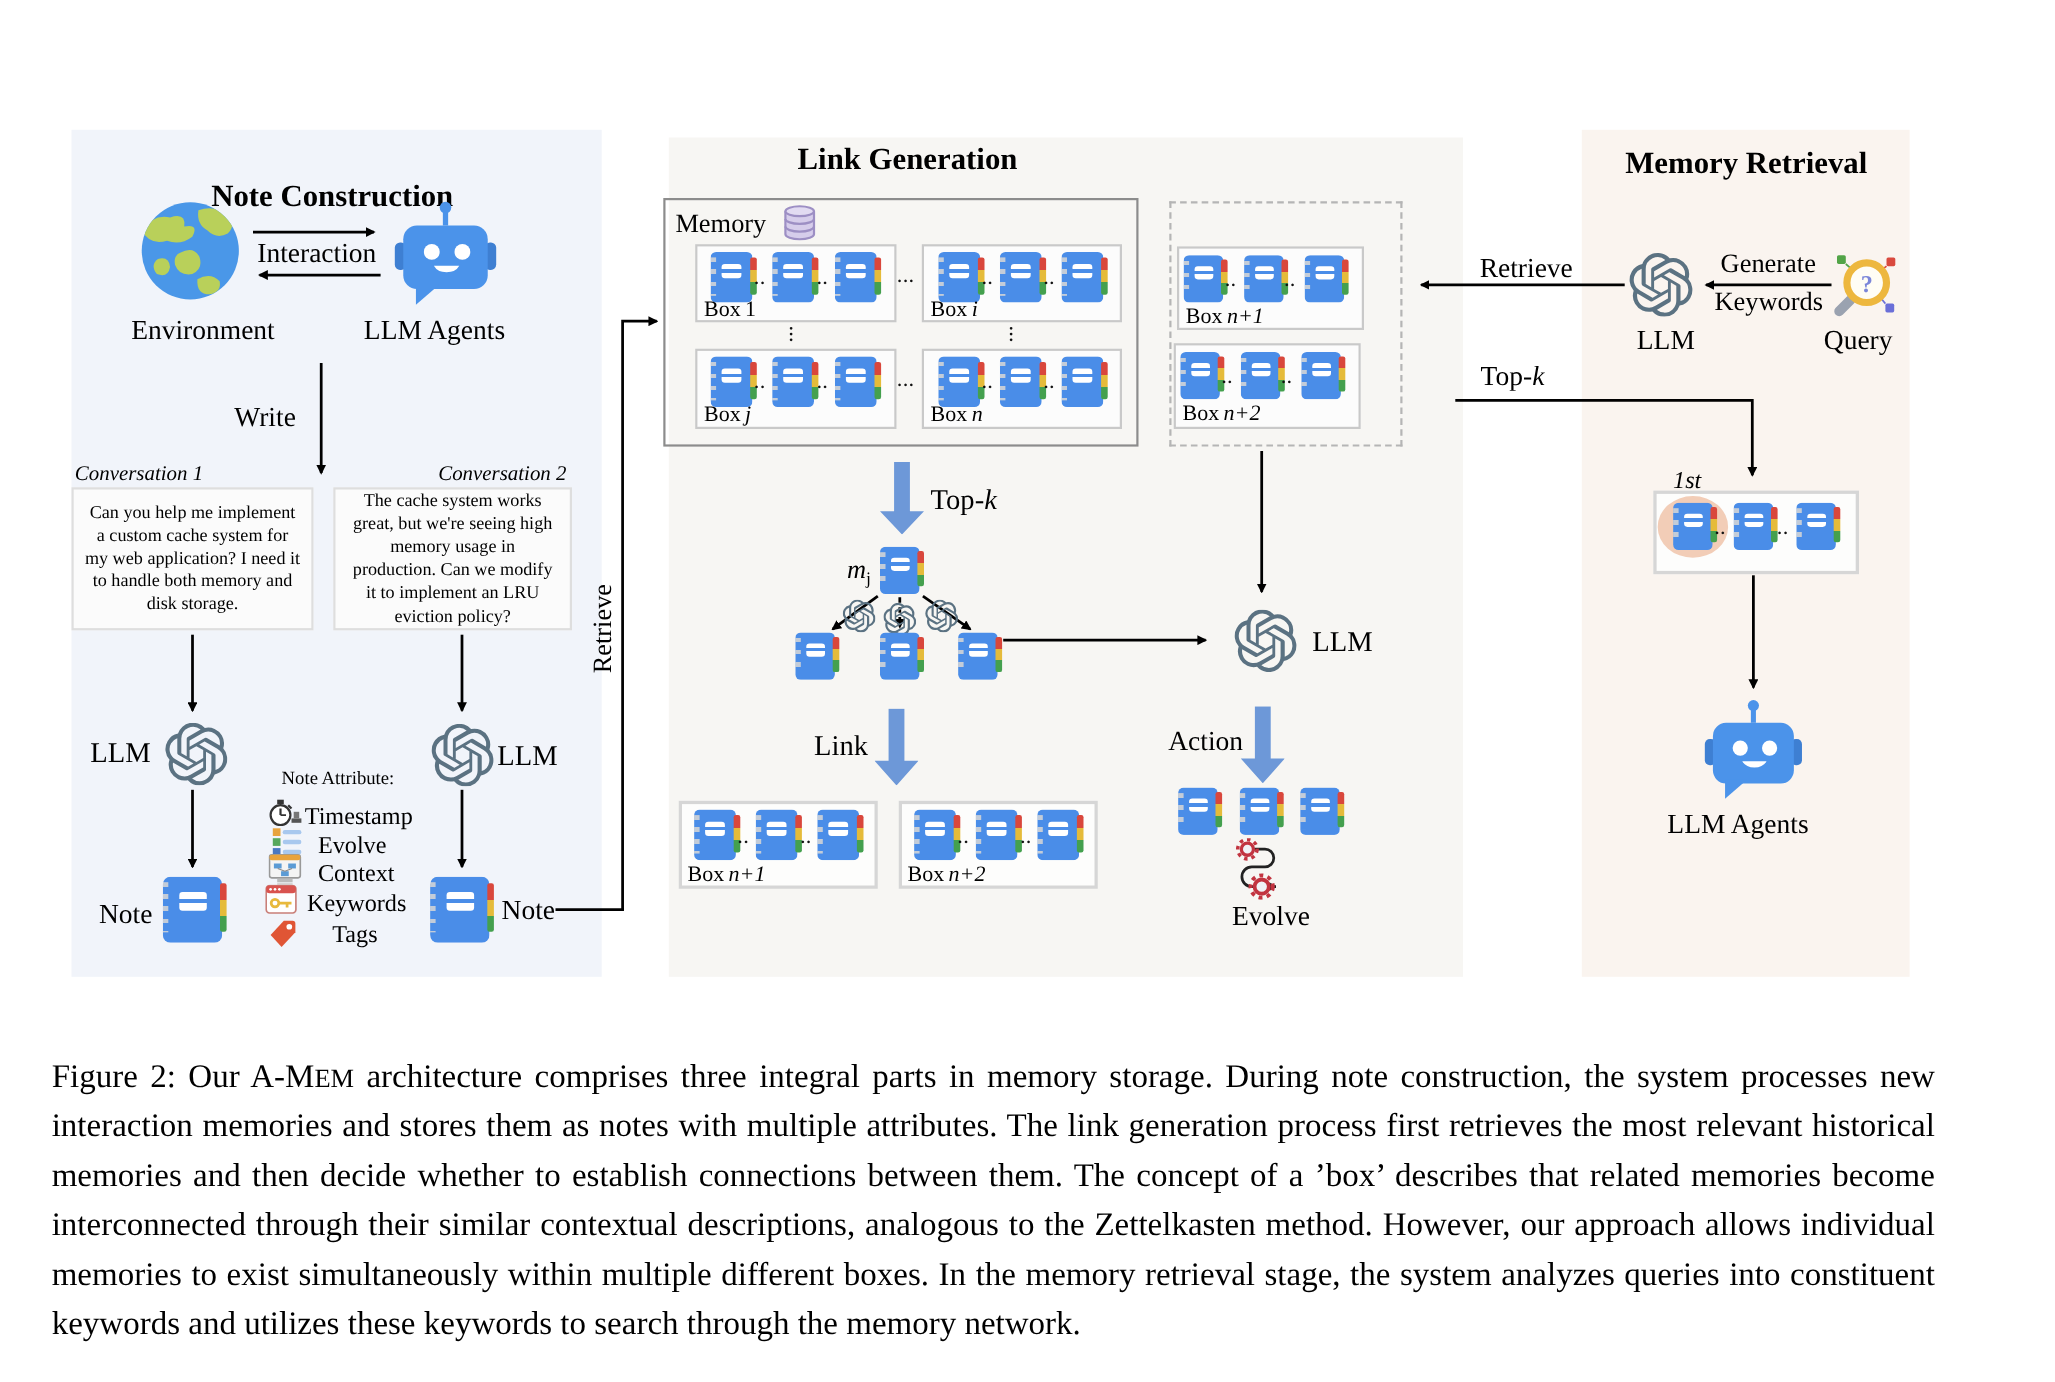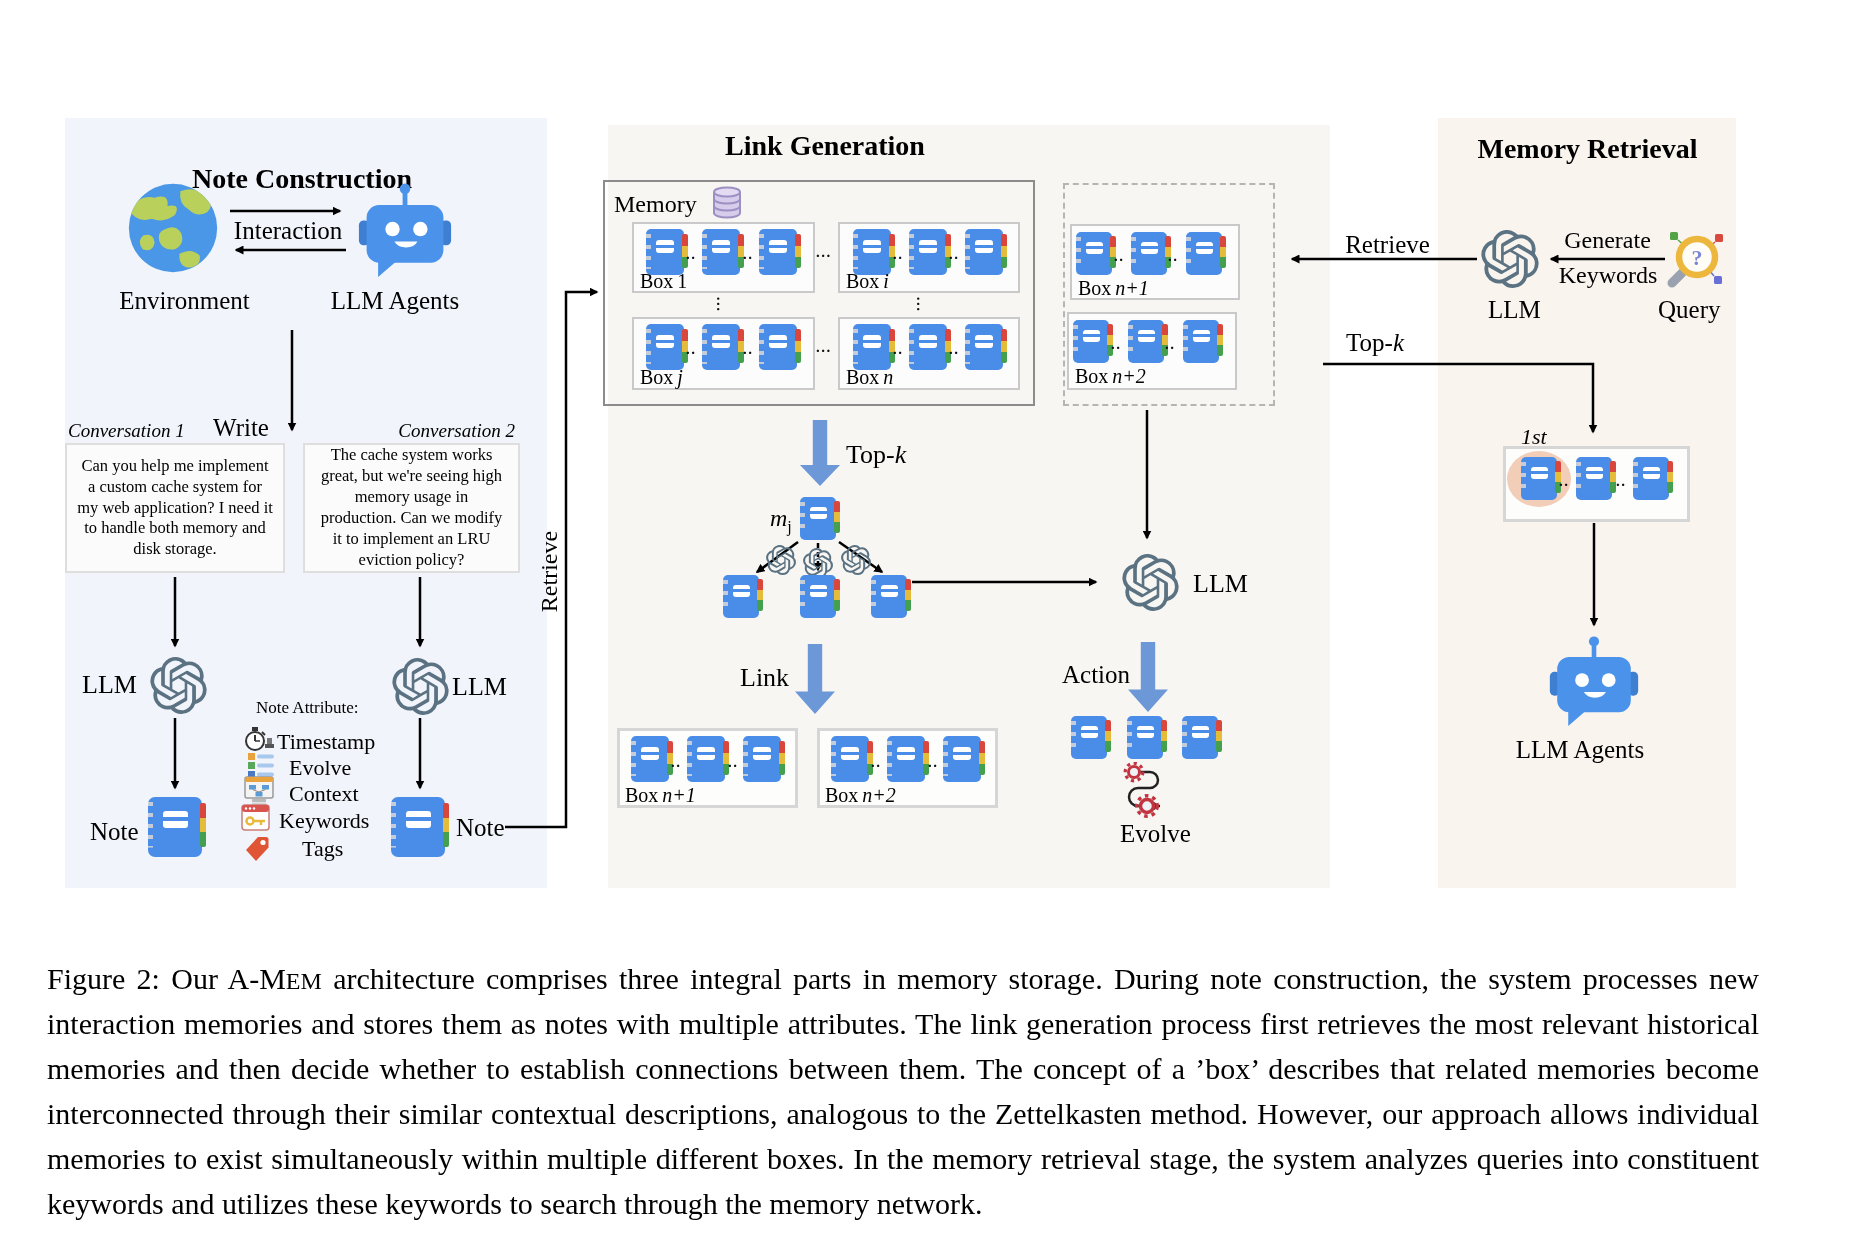--- a/index.html
+++ b/index.html
@@ -123,21 +123,21 @@
   <svg class="iconbox" style="left:127px;top:182px;" width="92" height="92">
       <use href="#sym-earth"></use>
     </svg>
   <svg class="iconbox" style="left:357px;top:182px;" width="96" height="96">
       <use href="#sym-robot"></use>
     </svg>
 
   <div class="lbl lbl-c" style="left:218px;top:217px;width:140px;">Interaction</div>
   <div class="lbl lbl-c" style="left:112px;top:287px;width:145px;">Environment</div>
   <div class="lbl lbl-c" style="left:320px;top:287px;width:150px;">LLM Agents</div>
-  <div class="lbl lbl-c" style="left:200px;top:366px;width:82px;margin-top:48px;">Write</div>
+  <div class="lbl lbl-c" style="left:200px;top:366px;width:82px;">Write</div>
 
   <div class="lbl small-it" style="left:68px;top:420px;">Conversation 1</div>
   <div class="lbl small-it" style="left:352px;top:420px;width:163px;text-align:right;">Conversation 2</div>
 
   <div class="convbox" style="left:65px;top:443px;width:220px;height:130px;">Can you help me implement a custom cache system for my web application? I need it to handle both memory and disk storage.</div>
   <div class="convbox" style="left:303px;top:443px;width:217px;height:130px;">The cache system works great, but we're seeing high memory usage in production. Can we modify it to implement an LRU eviction policy?</div>
 
   <div class="lbl" style="left:82px;top:670px;font-size:26px;">LLM</div>
   <svg class="iconbox" style="left:150px;top:657px;" width="57" height="57">
       <use href="#sym-openai"></use>

